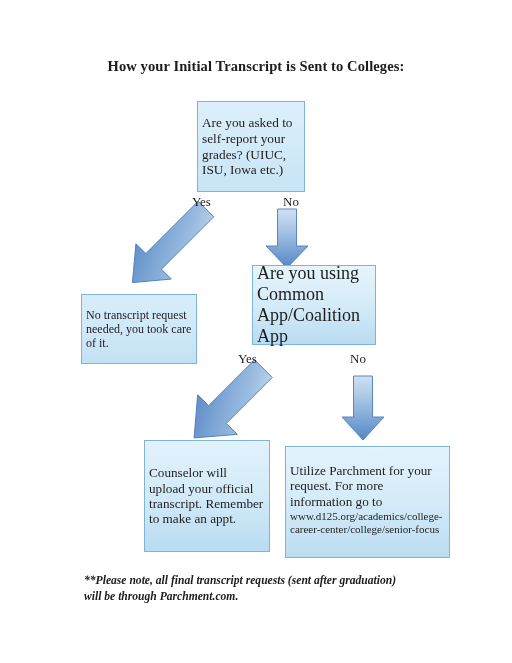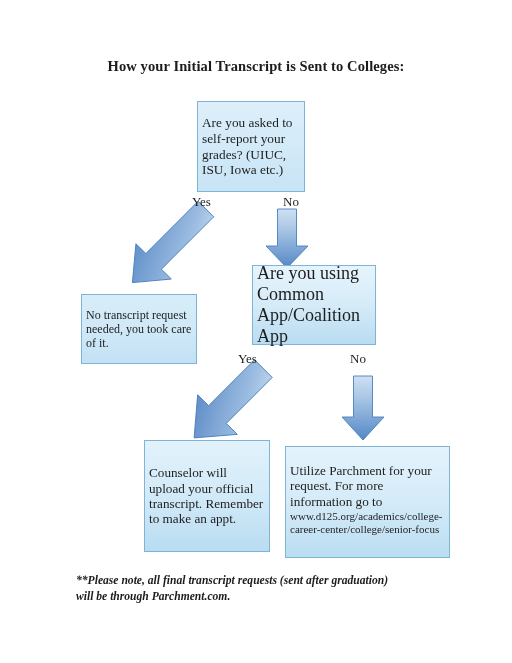--- a/index.html
+++ b/index.html
@@ -105,21 +105,21 @@
     white-space: nowrap;
   }
   #label-yes-1 { left: 192px; top: 194px; }
   #label-no-1  { left: 283px; top: 194px; }
   #label-yes-2 { left: 238px; top: 351px; }
   #label-no-2  { left: 350px; top: 351px; }
 
   
   .footnote {
     position: absolute;
-    left: 76px;
+    left: 84px;
     top: 573px;
     width: 380px;
     font-size: 11.6px;
     font-weight: bold;
     font-style: italic;
     line-height: 1.38;
     color: #1c1c1c;
   }
 </style>
 </head>

